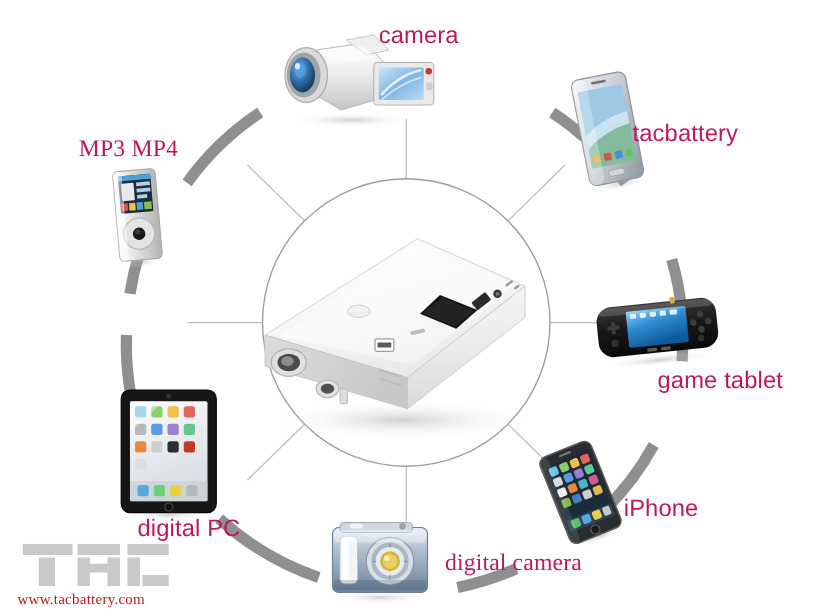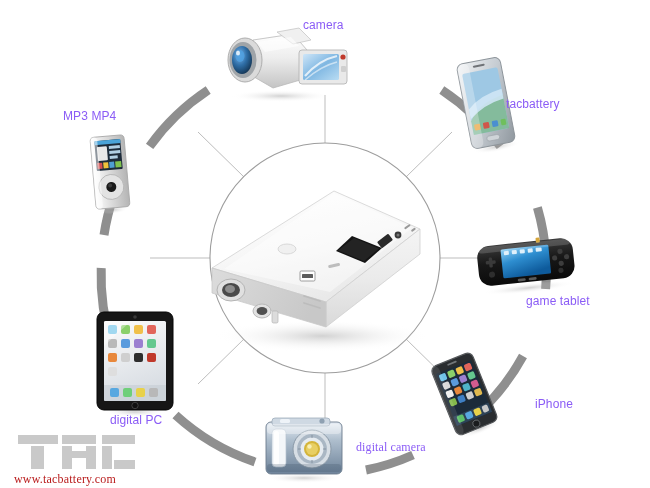--- a/index.html
+++ b/index.html
@@ -17,22 +17,22 @@
   }
   #bgsvg {
     position: absolute; left: 0; top: 0;
     width: 650px; height: 488px;
   }
 
   
   .label {
     position: absolute;
     font-family: "Liberation Sans", sans-serif;
-    font-size: 12px;
-    color: #8b5cf6;
+    font-size: 19px;
+    color: #be185d;
     white-space: nowrap;
     letter-spacing: 0.1px;
     line-height: 1;
   }
 
   
   #logo { position: absolute; left: 12px; top: 437px; width: 180px; height: 48px; }
   #logo .url {
     position: absolute; left: 2px; top: 36px;
     font-family: "Liberation Serif", serif;
@@ -397,27 +397,27 @@
       <rect x="0" y="0" width="7" height="72" rx="4" fill="#ffffff" opacity="0.5"></rect>
     </g>
   </svg>
 
   <div class="label" style="left:303px; top:19px;">camera</div>
 
   <div class="label" style="left:506px; top:98px;">tacbattery</div>
 
   <div class="label" style="left:526px; top:295px;">game tablet</div>
 
-  <div class="label" style="left:499px; top:398px;margin-left:36px;">iPhone</div>
+  <div class="label" style="left:499px; top:398px;">iPhone</div>
 
   <div class="label" style="left:356px; top:441px;font-family:Liberation Serif, serif;">digital camera</div>
 
   <div class="label" style="left:110px; top:414px;">digital PC</div>
 
-  <div class="label" style="left:63px; top:110px;">MP3 MP4</div>
+  <div class="label" style="left:63px; top:110px;font-family:Liberation Serif, serif;">MP3 MP4</div>
 
   <div id="logo">
     <svg width="120" height="34" viewBox="0 0 120 34" style="position:absolute; left:6px; top:-2px;">
       <g fill="#c9c9c9">
 
         <rect x="0" y="0" width="40" height="9"></rect>
         <rect x="13" y="11" width="13" height="23"></rect>
 
         <rect x="44" y="0" width="34" height="9"></rect>
         <rect x="44" y="11" width="10" height="23"></rect>

